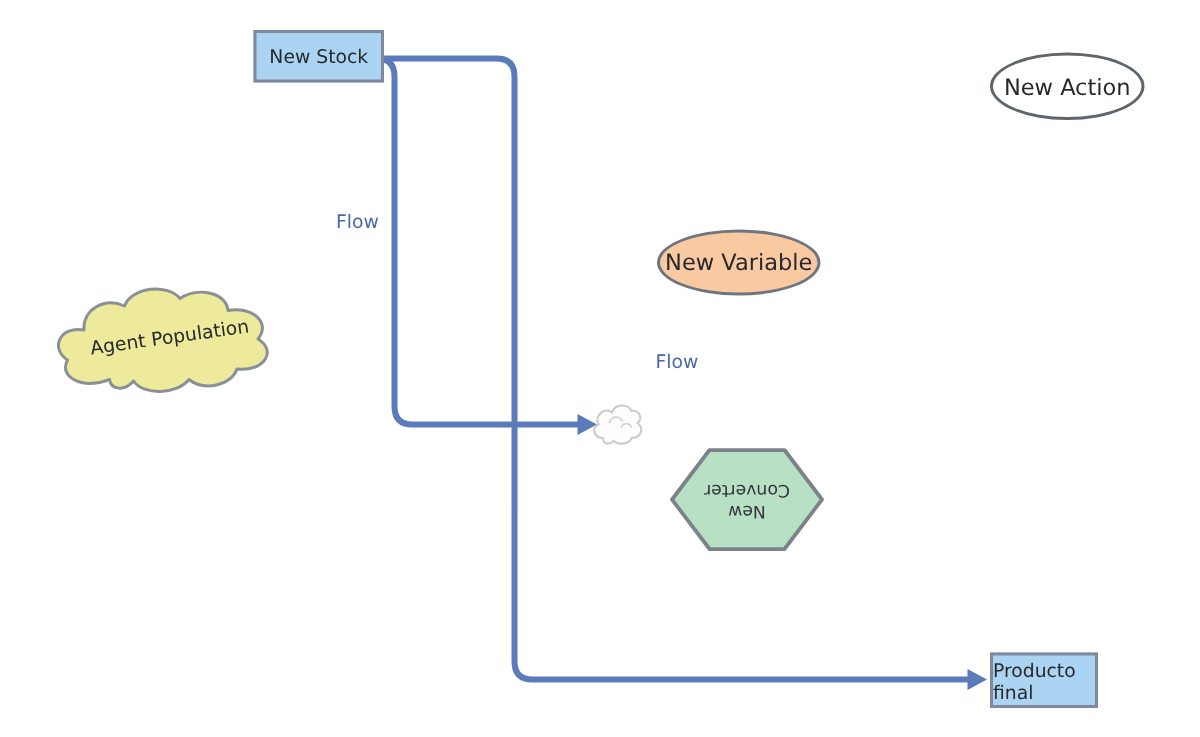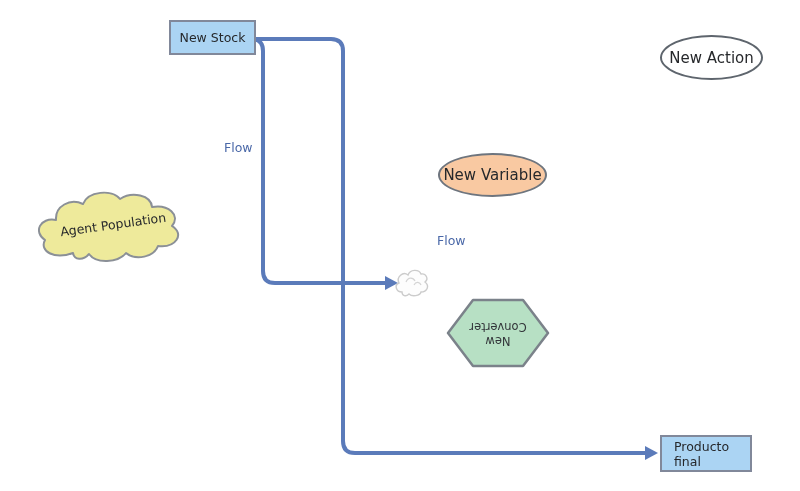--- a/index.html
+++ b/index.html
@@ -89,17 +89,17 @@
 
   <div class="agent-label" style="left:52px;top:206px;width:122px;height:36px;">Agent Population</div>
 
   <div class="flow-label" style="left:437px;top:233px;">Flow</div>
 
   <div class="converter-label" style="left:448px;top:300px;width:100px;height:66px;">
     <span>New</span>
     <span>Converter</span>
   </div>
 
-  <div class="node stock" style="left:660px;top:435px;width:92px;height:37px;padding-left:12px;">
+  <div class="node stock" style="left:660px;top:435px;width:72px;height:37px;">
     <span>Producto final</span>
   </div>
 
 </div>
 
 </body></html>

